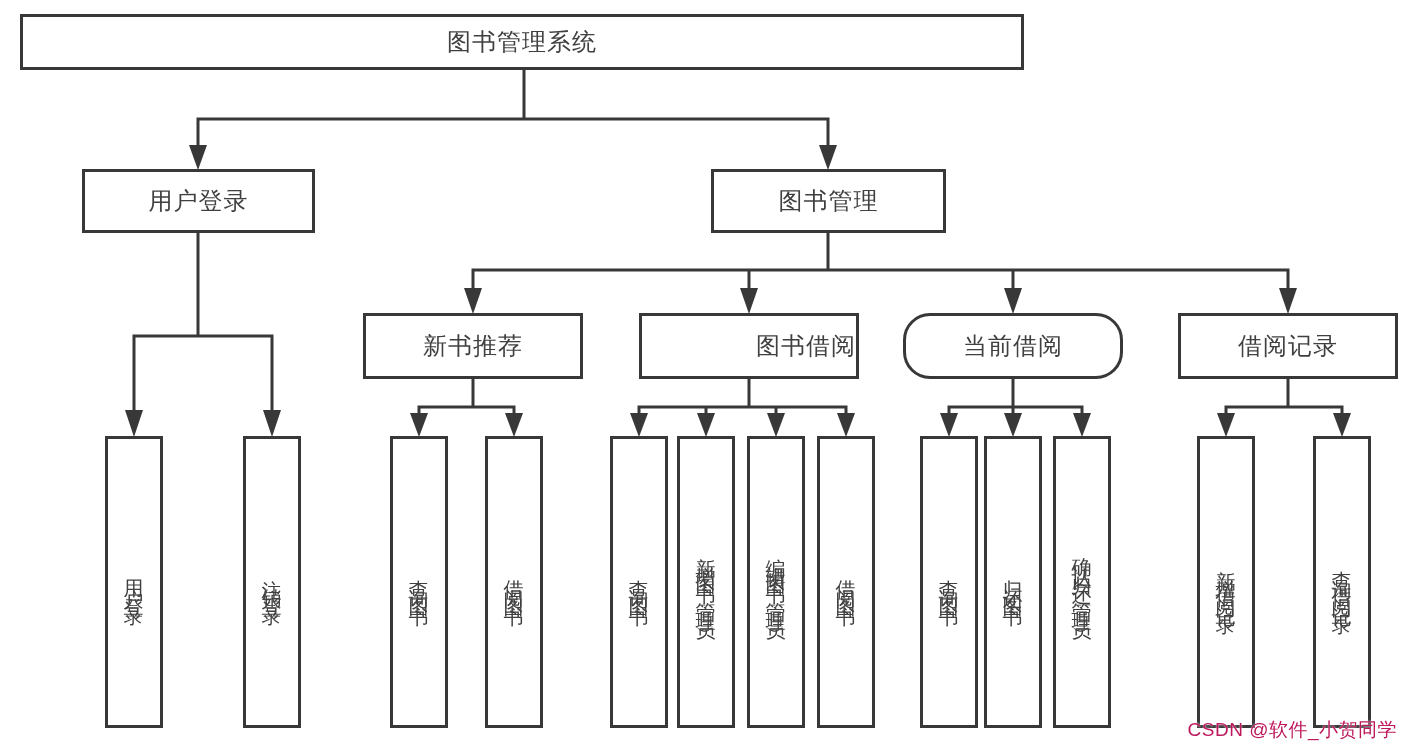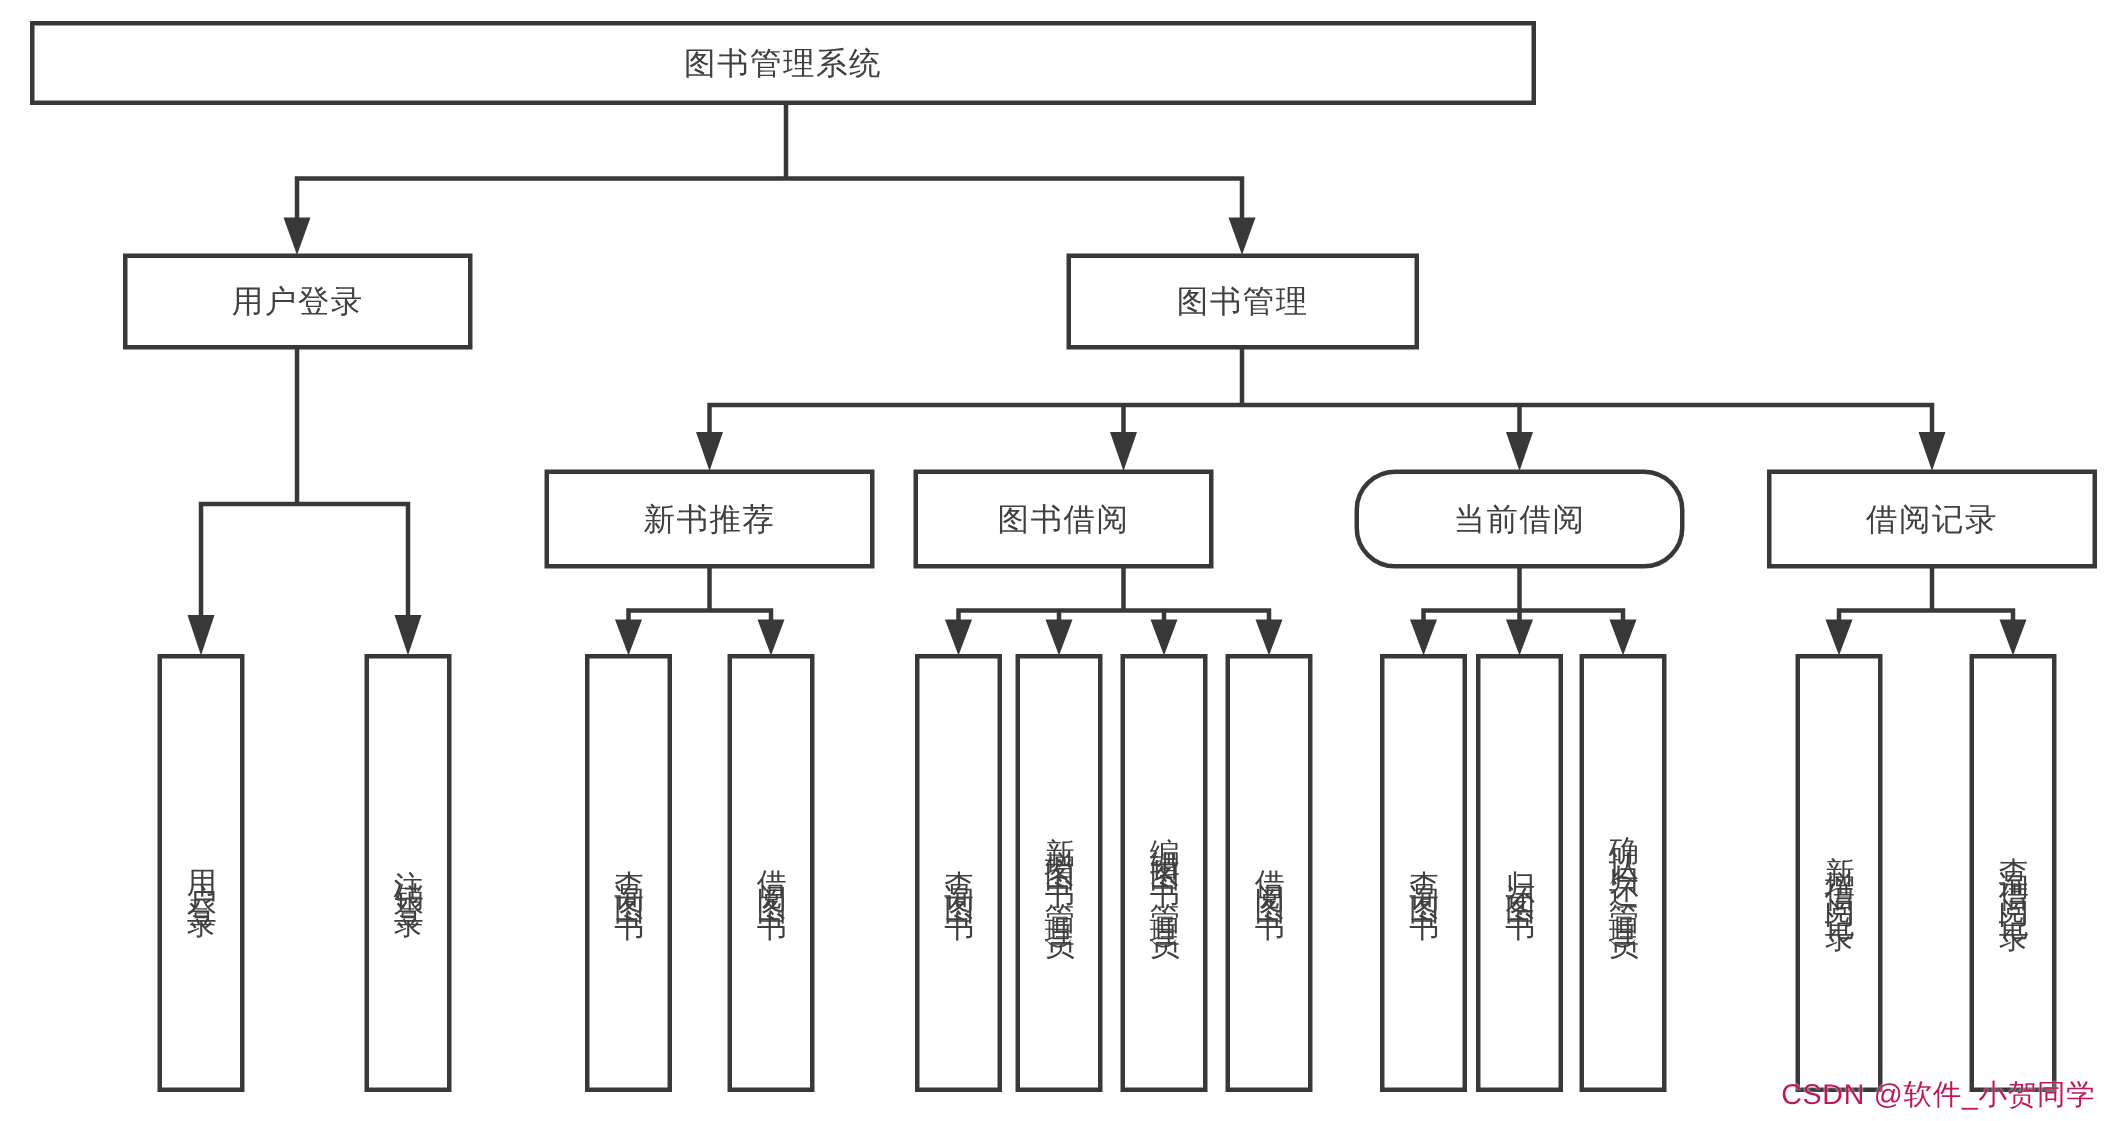--- a/index.html
+++ b/index.html
@@ -30,21 +30,21 @@
     box-sizing: border-box;
     border: 3px solid #383838;
     background: #ffffff;
     display: flex;
     align-items: center;
     justify-content: center;
     color: #404040;
     z-index: 1;
   }
   .h-label {
-    font-size: 21px;
+    font-size: 24px;
     letter-spacing: 1px;
     white-space: nowrap;
   }
   .v-label {
     writing-mode: vertical-rl;
     text-orientation: mixed;
     font-size: 20px;
     letter-spacing: 9px;
     line-height: 1;
     white-space: nowrap;
@@ -73,21 +73,21 @@
   <div class="node" style="left:82px; top:169px; width:233px; height:64px;">
     <span class="h-label">用户登录</span>
   </div>
   <div class="node" style="left:711px; top:169px; width:235px; height:64px;align-items:center;">
     <span class="h-label">图书管理</span>
   </div>
 
   <div class="node" style="left:363px; top:313px; width:220px; height:66px;text-align:center;">
     <span class="h-label">新书推荐</span>
   </div>
-  <div class="node" style="left:609px; top:313px; width:200px; height:66px;">
+  <div class="node" style="left:639px; top:313px; width:220px; height:66px;justify-content:flex-end;">
     <span class="h-label">图书借阅</span>
   </div>
   <div class="node" style="left:903px; top:313px; width:220px; height:66px;border-radius:27px;">
     <span class="h-label">当前借阅</span>
   </div>
   <div class="node" style="left:1178px; top:313px; width:220px; height:66px;">
     <span class="h-label">借阅记录</span>
   </div>
 
   <div class="node" style="left:105px; top:436px; width:58px; height:292px;">

